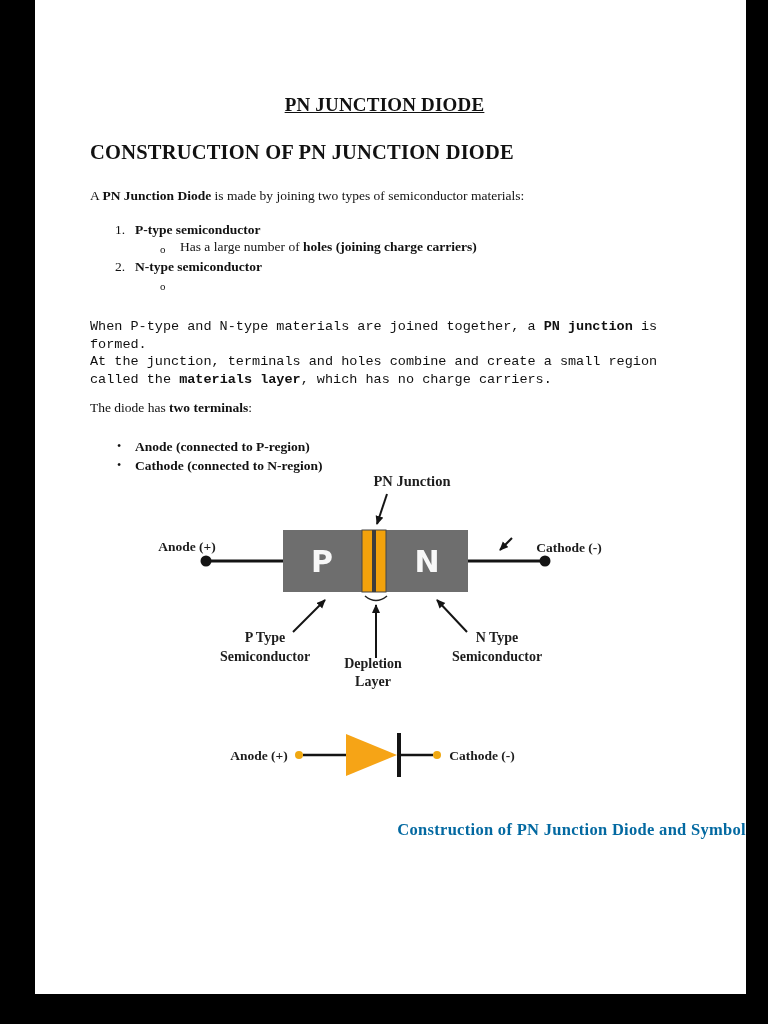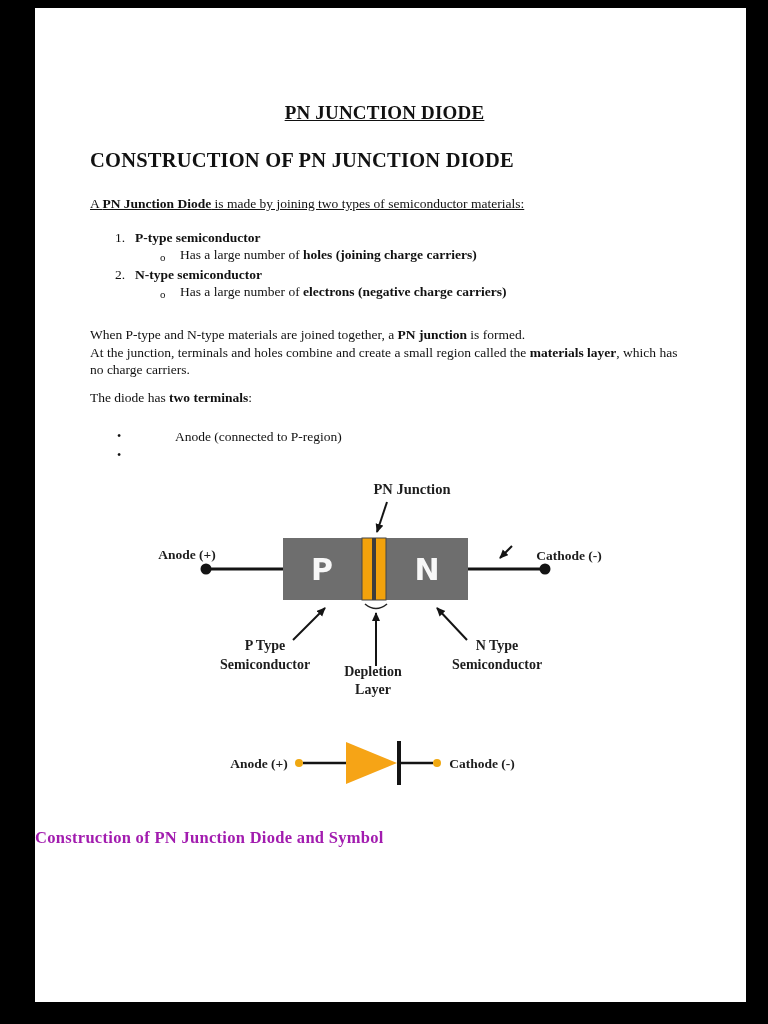--- a/index.html
+++ b/index.html
@@ -4,21 +4,21 @@
 <style>
   html,body { margin:0; padding:0; }
   body {
     width:768px; height:1024px;
     background:#000;
     position:relative;
     font-family:"Liberation Serif", serif;
     color:#111;
   }
   .page {
-    position:absolute; left:35px; top:8px;
+    position:absolute; left:35px; top:0;
     width:711px; height:994px;
     background:#ffffff;
     overflow:hidden;
   }
   .content { padding:0 67px 0 55px; }
 
   h1.doc-title {
     margin:94px 0 0 0;
     text-align:center;
     font-size:19px;
@@ -26,45 +26,45 @@
     text-decoration:underline;
     letter-spacing:0.2px;
   }
   h2.section-heading {
     margin:25px 0 0 0;
     font-size:20.5px;
     font-weight:bold;
     letter-spacing:0.2px;
   }
   p, .row { font-size:13.5px; line-height:1.32; }
-  .intro { margin:23px 0 0 0;text-decoration:underline; }
+  .intro { margin:23px 0 0 0; }
 
   .numlist { margin-top:16px; }
   .num-row { display:flex; margin-left:25px; line-height:17px; }
   .num-marker { width:20px; }
   .sub-row { display:flex; margin-left:70px; line-height:18px; }
   .sub-marker { width:20px; font-size:11px; padding-top:2px; }
 
-  .para2 { margin:23px 0 0 0; }
+  .para2 { margin:23px 0 0 0;font-family:Liberation Mono, monospace; }
   .terminals { margin:10px 0 0 0; }
 
   .bullets { margin-top:20px; }
   .bullet-row { display:flex; margin-left:27px; line-height:19px; }
   .bullet-marker { width:18px; font-size:12px; }
-  .bullet-text { font-weight:normal;margin-left:40px; }
+  .bullet-text { font-weight:bold; }
 
   b { font-weight:bold; }
 
   .diagram-svg { position:absolute; left:0; top:468px; }
   .symbol-svg  { position:absolute; left:0; top:728px; }
   .caption {
     position:absolute; left:0; top:820px; width:711px;
-    text-align:left;
+    text-align:right;
     font-size:16.5px; font-weight:bold; letter-spacing:0.3px;
-    color:#a21caf;
+    color:#0369a1;
   }
 
   .dlabel { font-family:"Liberation Serif", serif; font-weight:bold; fill:#1d1d1d; }
   .pn-text { font-family:"DejaVu Sans", sans-serif; font-weight:bold; fill:#f7f7f7; }
 </style>
 </head>
 <body>
 
 <div class="page">
   <div class="content">
@@ -83,35 +83,35 @@
       <div class="row sub-row">
         <span class="sub-marker">o</span>
           <span><span>Has a large number of </span><b>holes (joining charge carriers)</b></span>
       </div>
       <div class="row num-row">
         <span class="num-marker">2.</span>
           <b>N-type semiconductor</b>
       </div>
       <div class="row sub-row">
         <span class="sub-marker">o</span>
-          <span><span>Has a large number of </span><b>electrons (negative charge carriers)</b></span>
       </div>
     </div>
 
     <p class="para2"><span>When P-type and N-type materials are joined together, a </span><b>PN junction</b><span> is formed.</span><br><span>At the junction, terminals and holes combine and create a small region called the </span><b>materials layer</b><span>, which has no charge carriers.</span></p>
 
     <p class="terminals"><span>The diode has </span><b>two terminals</b><span>:</span></p>
 
     <div class="bullets">
       <div class="row bullet-row">
         <span class="bullet-marker">•</span>
           <span class="bullet-text">Anode (connected to P-region)</span>
       </div>
       <div class="row bullet-row">
         <span class="bullet-marker">•</span>
+          <span class="bullet-text">Cathode (connected to N-region)</span>
       </div>
     </div>
   </div>
 
   <svg class="diagram-svg" width="711" height="228" viewBox="0 0 711 228">
     <defs>
       <marker id="ah" markerWidth="10" markerHeight="10" refX="8" refY="4" orient="auto" markerUnits="userSpaceOnUse">
         <path d="M0,0 L9,4 L0,8 z" fill="#141414"></path>
       </marker>
     </defs>

